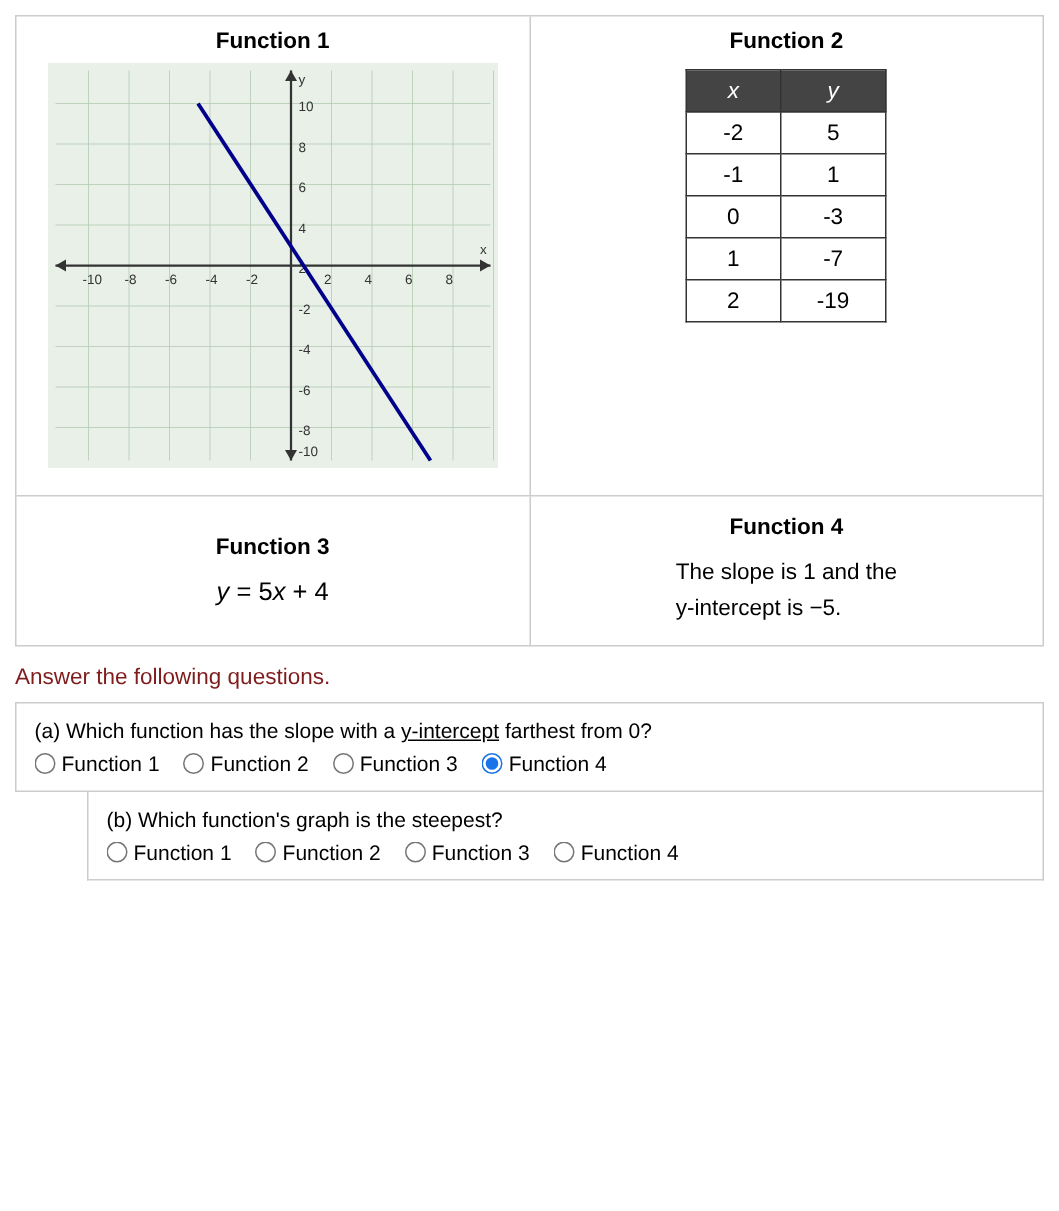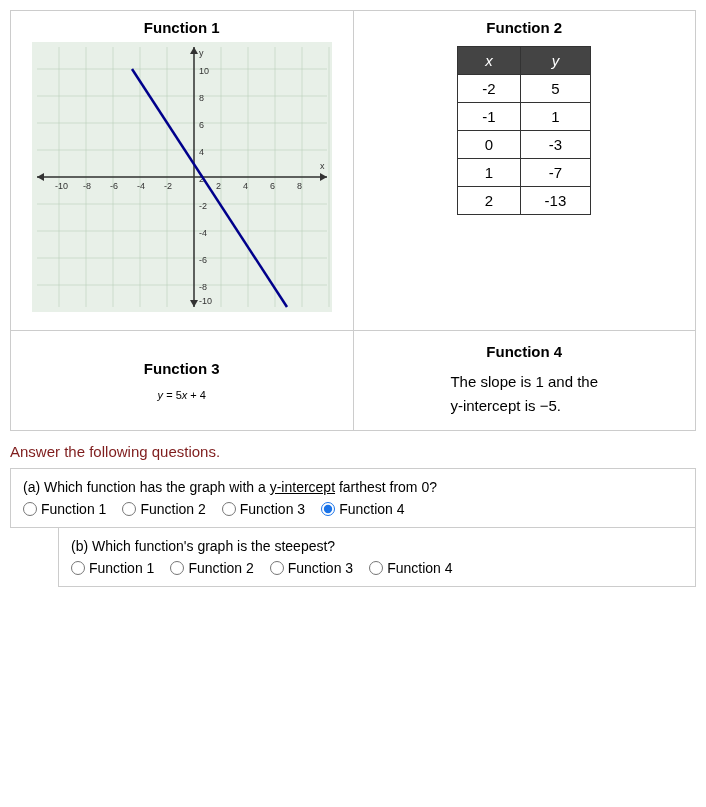--- a/index.html
+++ b/index.html
@@ -87,21 +87,21 @@
       font-size: 15px;
     }
     .func2-table th {
       background: #444;
       color: #fff;
       font-style: italic;
       font-weight: normal;
     }
 
     .func3-equation {
-      font-size: 11px;
+      font-size: 17px;
       margin-top: 6px;
     }
 
     .func4-desc {
       font-size: 15px;
       line-height: 1.6;
       margin-top: 4px;
     }
 
     
@@ -277,21 +277,21 @@
             <tr>
               <td>0</td>
               <td>-3</td>
             </tr>
             <tr>
               <td>1</td>
               <td>-7</td>
             </tr>
             <tr>
               <td>2</td>
-              <td>-13</td>
+              <td>-19</td>
             </tr>
           </tbody>
       </table>
     </div>
   </div>
 
   <div class="bottom-row">
     <div class="function3-cell">
       <div class="section-title">Function 3</div>
       <div class="func3-equation">
@@ -307,21 +307,21 @@
       </div>
     </div>
   </div>
 </div>
 
 <div class="questions-section">
   <div class="answer-label">Answer the following questions.</div>
 
   <div class="question-box">
     <div class="question-text">
-      <span>(a) Which function has the graph with a </span><span class="underline">y-intercept</span><span> farthest from 0?</span>
+      <span>(a) Which function has the slope with a </span><span class="underline">y-intercept</span><span> farthest from 0?</span>
     </div>
     <div class="options-row">
       <label class="option-label">
         <input type="radio" name="qa" style=""> 
           <span>Function 1</span>
       </label>
       <label class="option-label">
         <input type="radio" name="qa" style=""> 
           <span>Function 2</span>
       </label>

